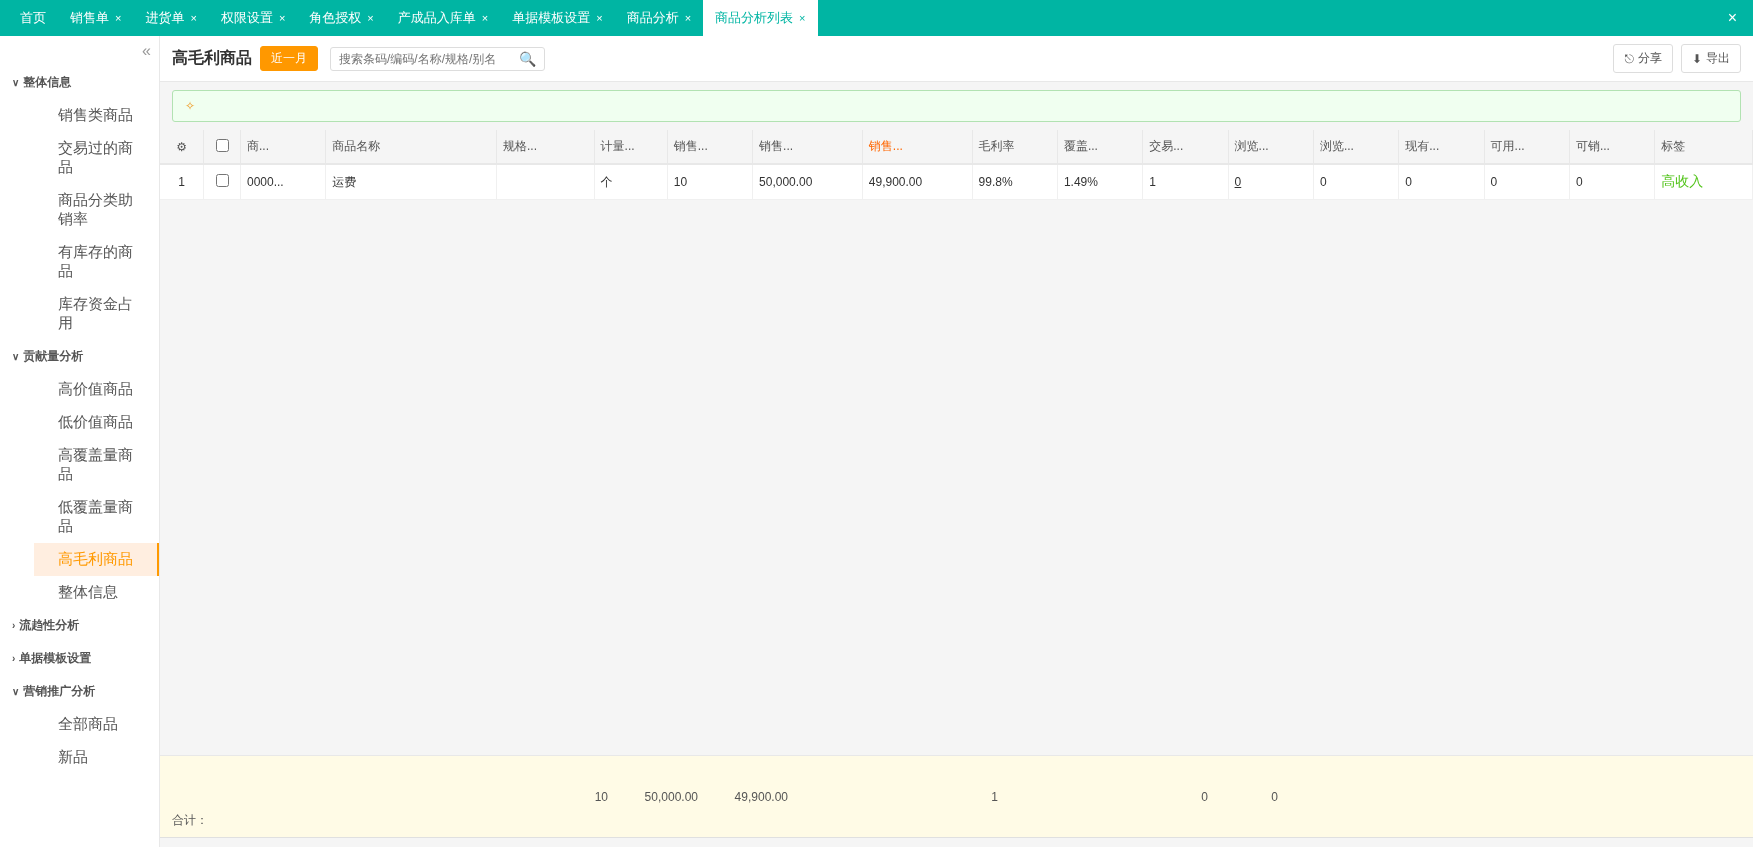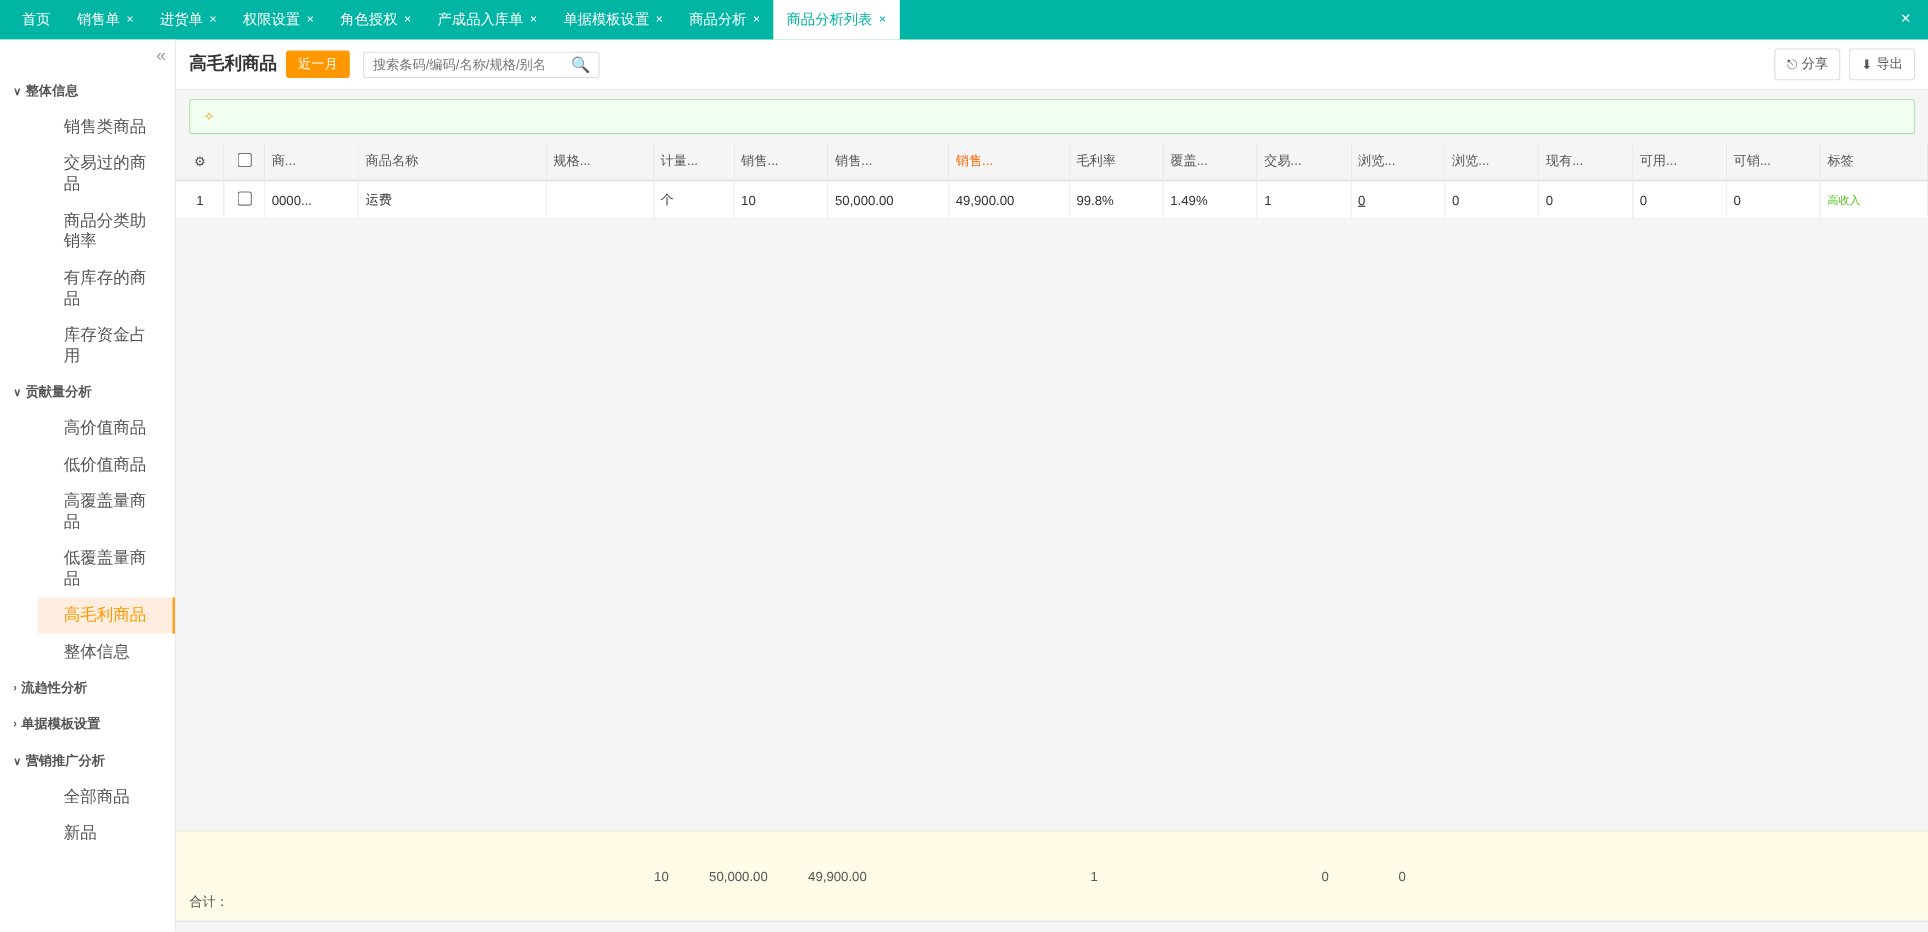--- a/index.html
+++ b/index.html
@@ -66,21 +66,21 @@
     table { width: 100%; border-collapse: collapse; table-layout: fixed; }
     table thead tr { background: #f5f5f5; }
     table thead th {
       padding: 8px 6px; text-align: left; font-size: 12px; color: #555; font-weight: normal;
       border-right: 1px solid #e8e8e8; border-bottom: 2px solid #e8e8e8; white-space: nowrap; overflow: hidden; text-overflow: ellipsis; position: sticky; top: 0; background: #f5f5f5; z-index: 1;
     }
     table tbody tr { background: #fff; }
     table tbody td {
       padding: 8px 6px; border-bottom: 1px solid #f0f0f0; border-right: 1px solid #f0f0f0; font-size: 12px; color: #333; overflow: hidden; text-overflow: ellipsis; white-space: nowrap;
     }
-    .tag-high { color: #52c41a; font-size: 10px; }
+    .tag-high { color: #52c41a; font-size: 14px; }
     .underline-link { text-decoration: underline; color: #333; cursor: pointer; }
 
     
     .footer-bar {
       display: flex; align-items: center; background: #fffbe6; border-top: 1px solid #e8e8e8; padding: 8px 12px; font-size: 12px; color: #555; min-height: 38px;
     }
     .footer-bar .total-label { min-width: 60px; margin-top: 48px; }
     .footer-cells { display: flex; flex: 1; }
     .footer-cell { overflow: hidden; text-overflow: ellipsis; white-space: nowrap; text-align: right; }
 

